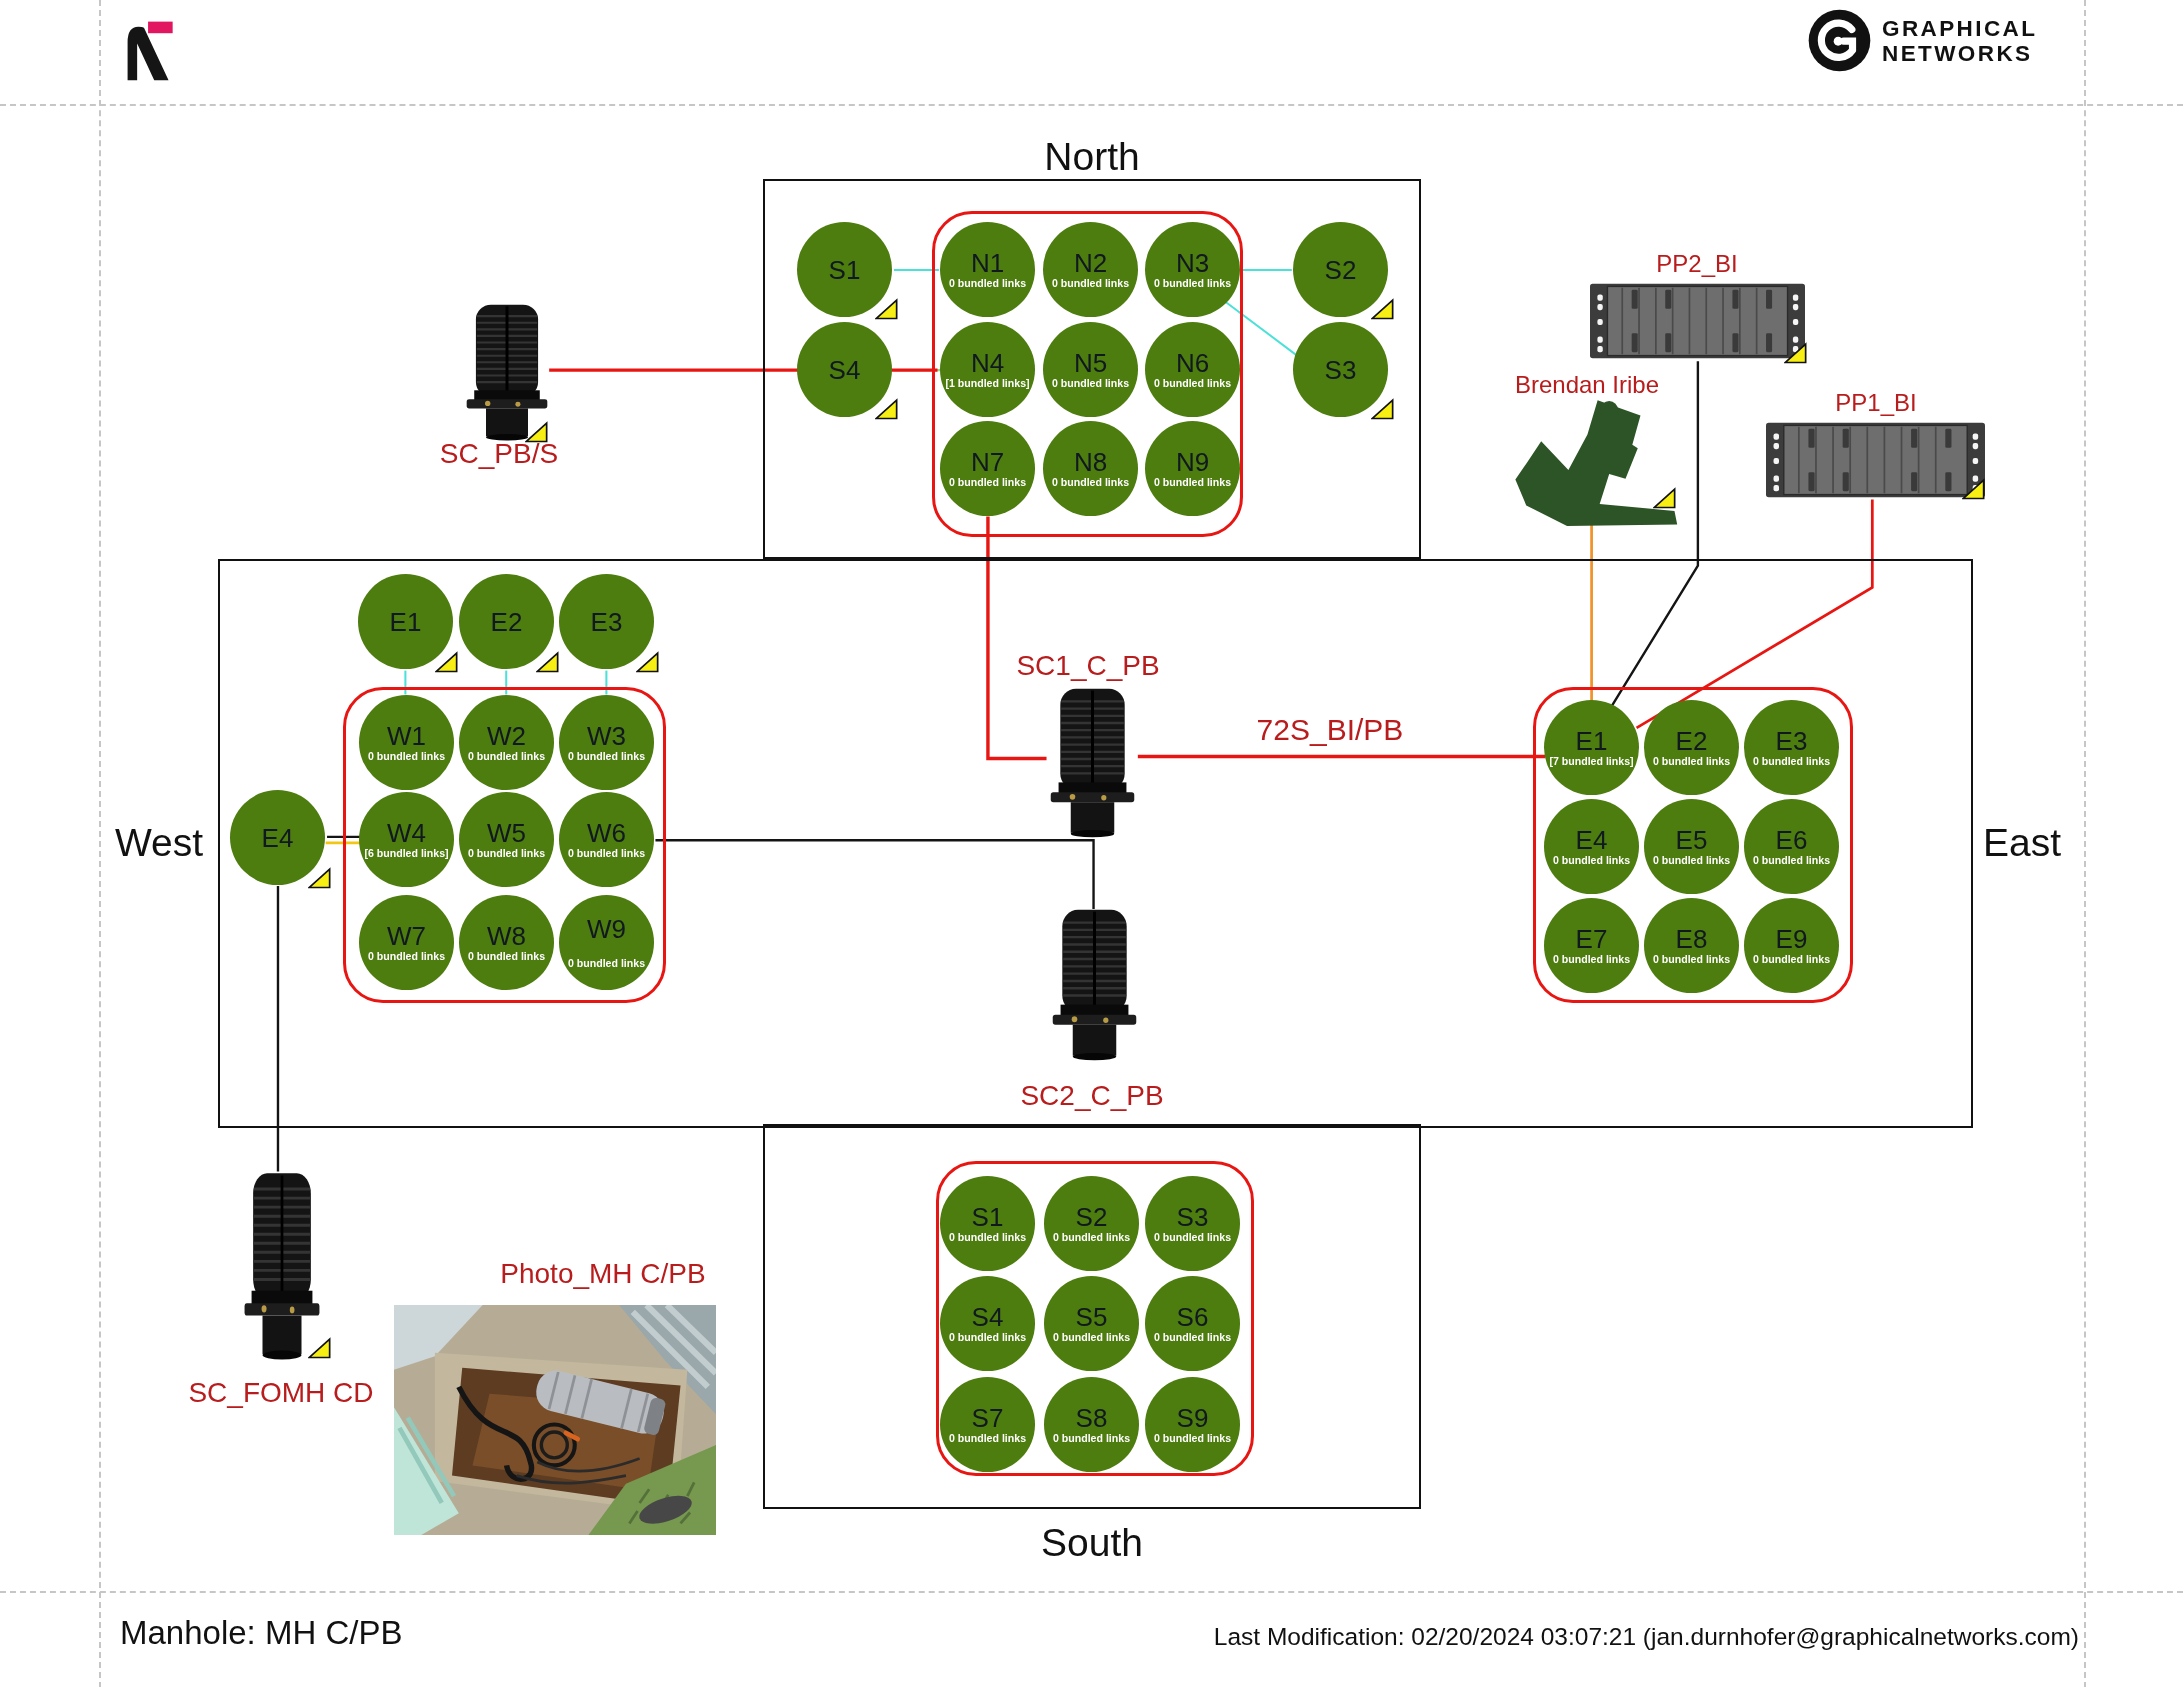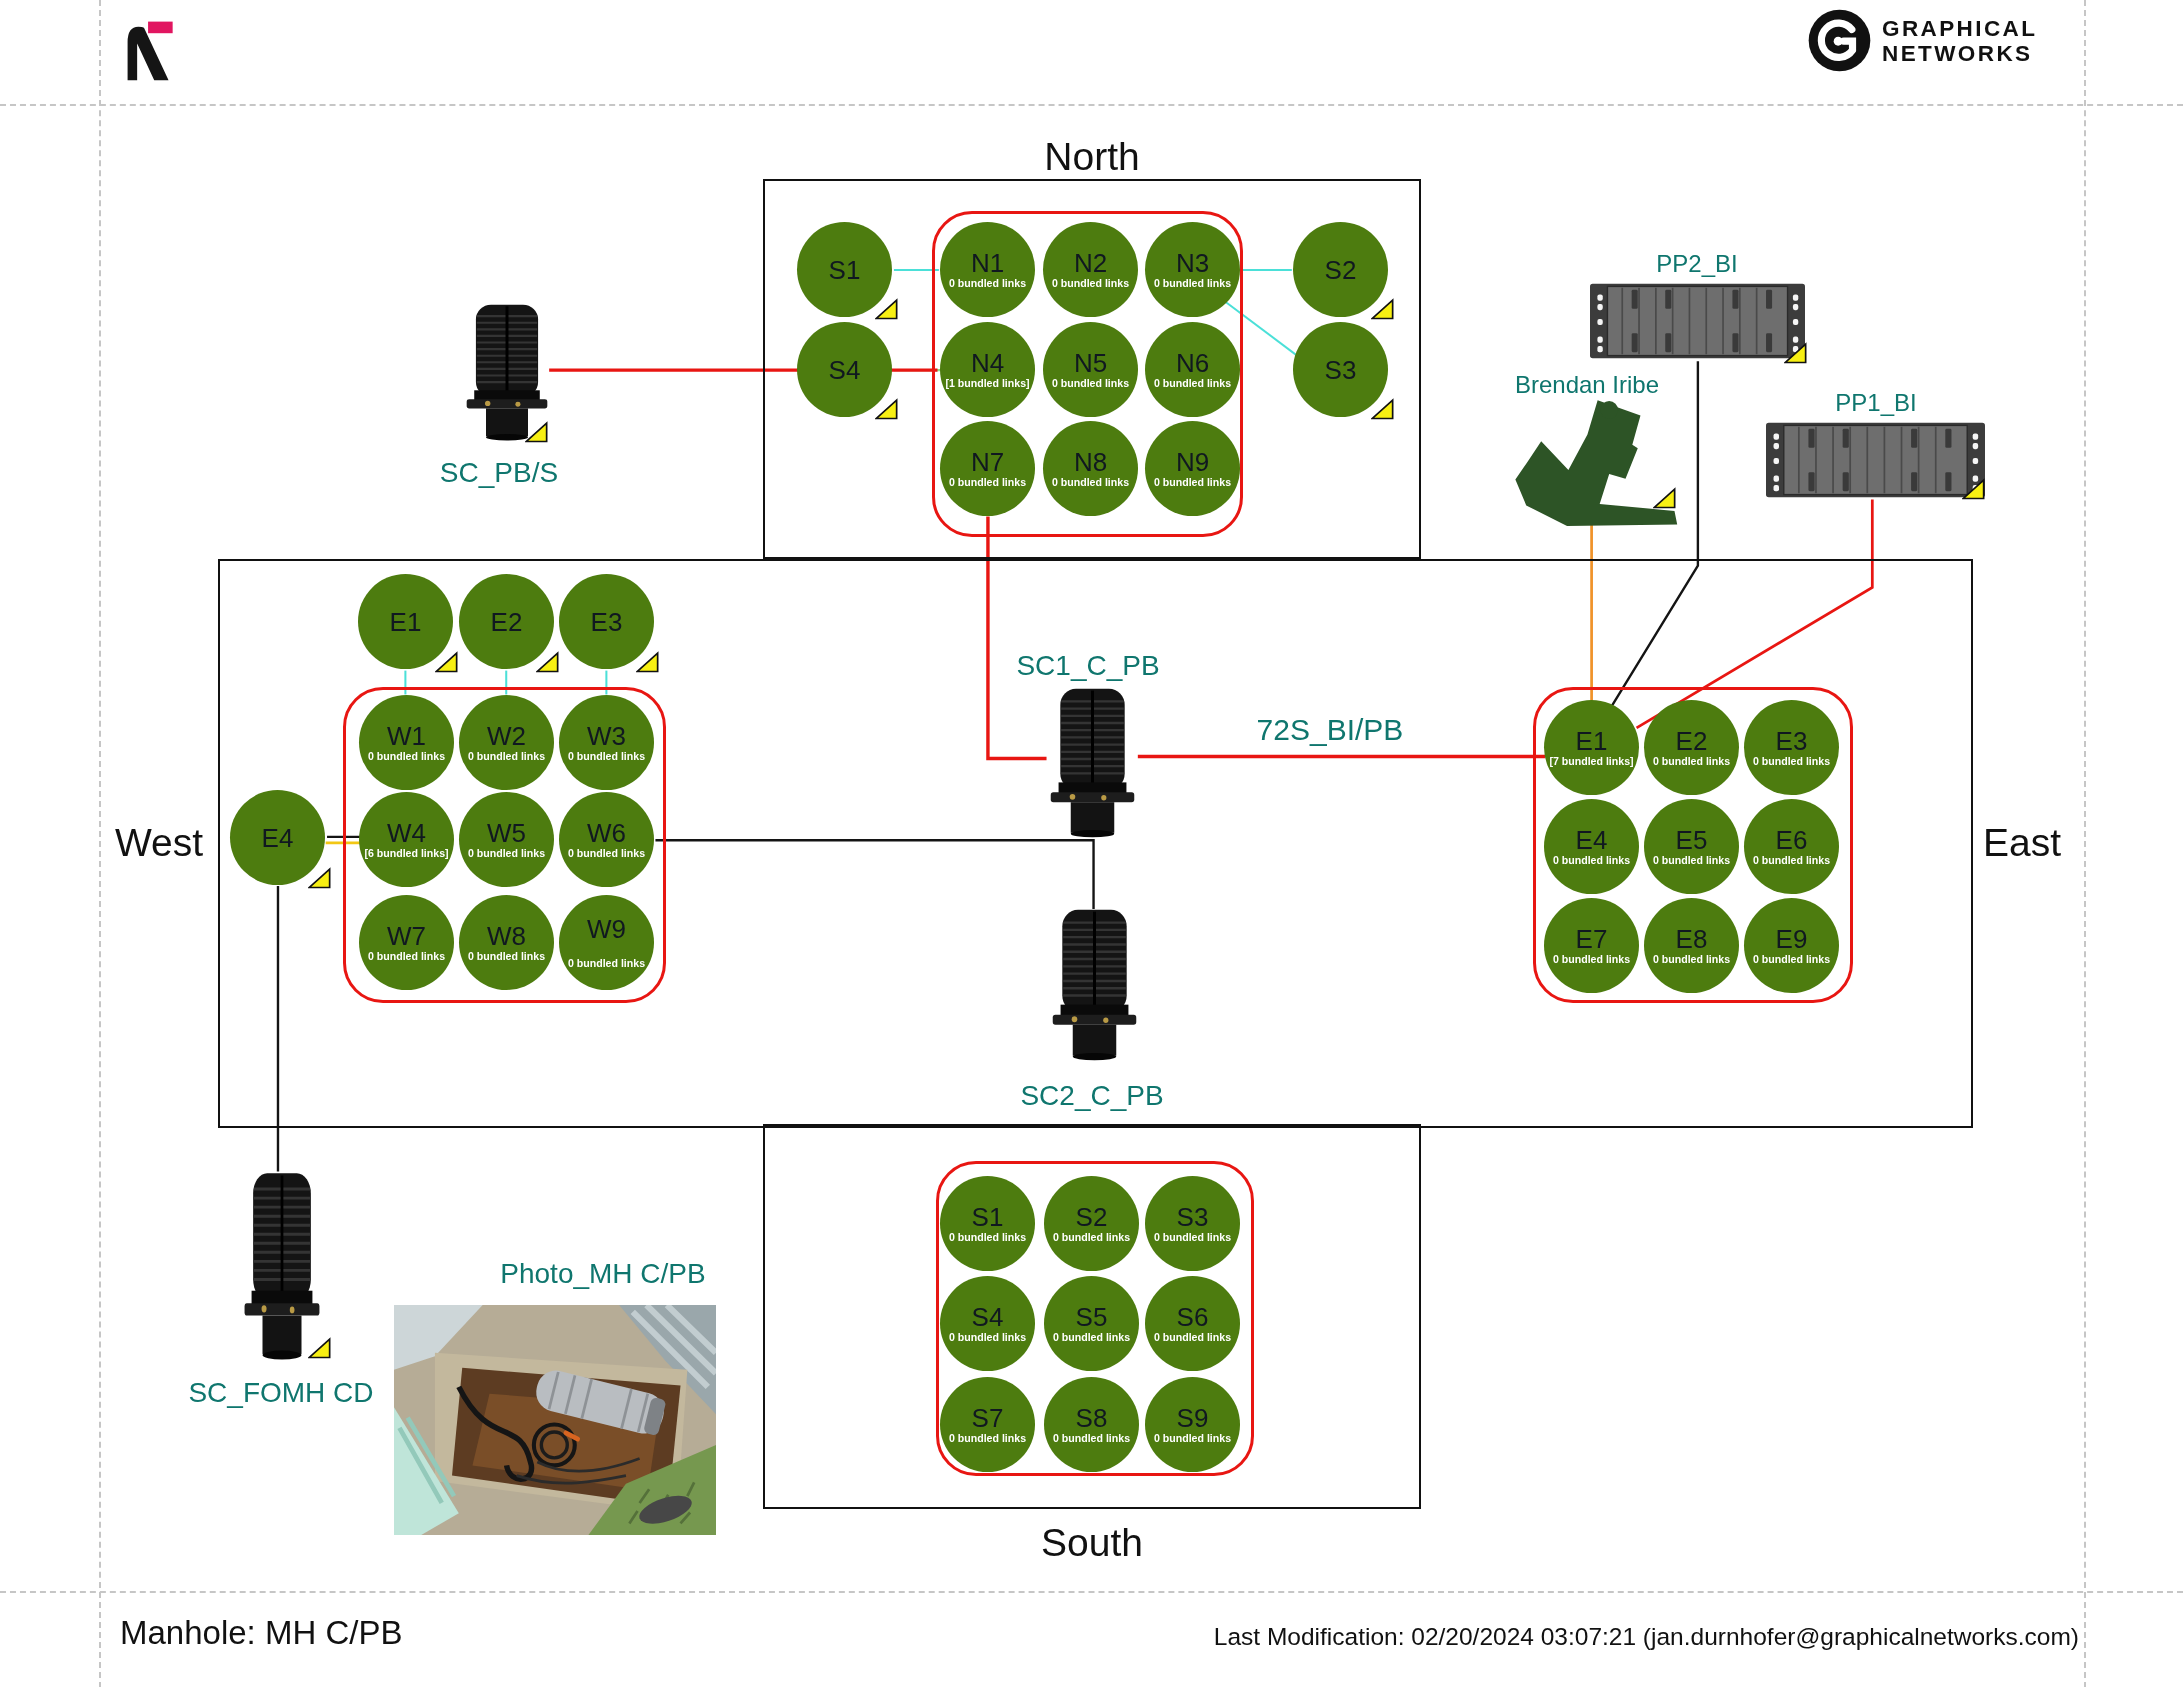--- a/index.html
+++ b/index.html
@@ -14,21 +14,21 @@
   .redbox{position:absolute;border:3.4px solid #e81612;border-radius:40px;box-sizing:border-box;}
   
   .cardinal{position:absolute;transform:translate(-50%,-50%);font-size:39px;color:#111;
             font-weight:500;white-space:nowrap;}
   
   .node{position:absolute;width:95px;height:95px;border-radius:50%;background:#4d7c0f;
         display:flex;flex-direction:column;align-items:center;justify-content:center;gap:2px;}
   .node .lbl{font-size:26px;font-weight:500;color:#101820;line-height:1;}
   .node .sub{font-size:10.6px;font-weight:600;color:#ffffff;line-height:1;}
   
-  .devlabel{position:absolute;transform:translate(-50%,-50%);font-size:28px;color:#0f766e;
+  .devlabel{position:absolute;transform:translate(-50%,-50%);font-size:28px;color:#b91c1c;
             white-space:nowrap;font-weight:500;}
   .devlabel.small{font-size:24px;}
   svg.tri{position:absolute;}
   
   #stats{position:absolute;left:1768px;top:1438px;width:311px;height:150px;background:#ededed;
          box-sizing:border-box;padding:27px 6.8px 0 16.4px;font-size:22.5px;line-height:23.5px;color:#111;}
   
   #footer-title{position:absolute;left:120px;top:1614px;font-size:33px;color:#111;}
   #footer-mod{position:absolute;right:104px;top:1623px;font-size:24.5px;color:#111;}
   
@@ -294,21 +294,21 @@
         <rect x="13" y="2" width="74" height="112" rx="18" fill="#141414"></rect>
     <path d="M14,16 H86 M14,24 H86 M14,32 H86 M14,40 H86 M14,48 H86 M14,56 H86 M14,64 H86 M14,72 H86 M14,80 H86 M14,88 H86 M14,96 H86 " stroke="#343434" stroke-width="2.6" fill="none"></path>
     <line x1="50" y1="4" x2="50" y2="112" stroke="#000" stroke-width="3.5"></line>
     <rect x="11" y="106" width="78" height="12" fill="#0a0a0a"></rect>
     <rect x="2" y="117" width="96" height="11" rx="3" fill="#1d1d1d"></rect>
     <circle cx="27" cy="122" r="3.2" fill="#b99a45"></circle>
     <circle cx="63" cy="123" r="3" fill="#b99a45"></circle>
     <rect x="25" y="128" width="50" height="34" fill="#131313"></rect>
     <ellipse cx="50" cy="163" rx="25" ry="4" fill="#060606"></ellipse>
       </svg>
-      <div class="devlabel" style="left: 499px; top: 473px;">SC_PB/S</div>
+      <div class="devlabel" style="left: 499px; top: 454px;">SC_PB/S</div>
       <svg class="tri" width="23" height="22" viewBox="0 0 34 32" style="left: 525px; top: 421px;">
         <polygon points="2,30 32,30 32,3" fill="#f7ef13" stroke="#111" stroke-width="2.5"></polygon>
       </svg>
       <svg class="abs" width="87" height="153" viewBox="0 0 100 170" preserveAspectRatio="none" style="left: 1049px; top: 687px;">
         <rect x="13" y="2" width="74" height="112" rx="18" fill="#141414"></rect>
     <path d="M14,16 H86 M14,24 H86 M14,32 H86 M14,40 H86 M14,48 H86 M14,56 H86 M14,64 H86 M14,72 H86 M14,80 H86 M14,88 H86 M14,96 H86 " stroke="#343434" stroke-width="2.6" fill="none"></path>
     <line x1="50" y1="4" x2="50" y2="112" stroke="#000" stroke-width="3.5"></line>
     <rect x="11" y="106" width="78" height="12" fill="#0a0a0a"></rect>
     <rect x="2" y="117" width="96" height="11" rx="3" fill="#1d1d1d"></rect>
     <circle cx="27" cy="122" r="3.2" fill="#b99a45"></circle>

